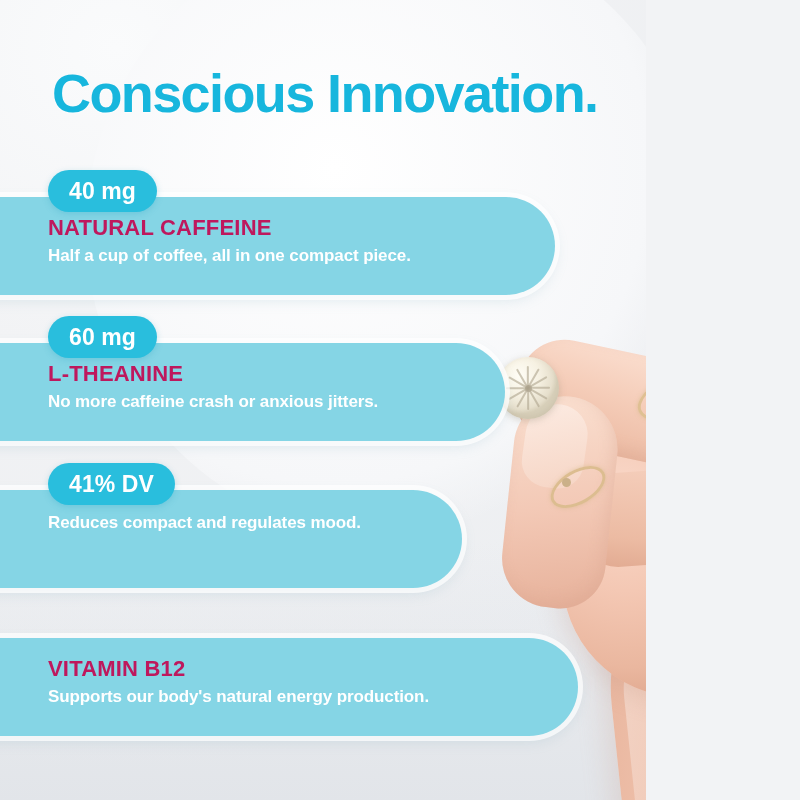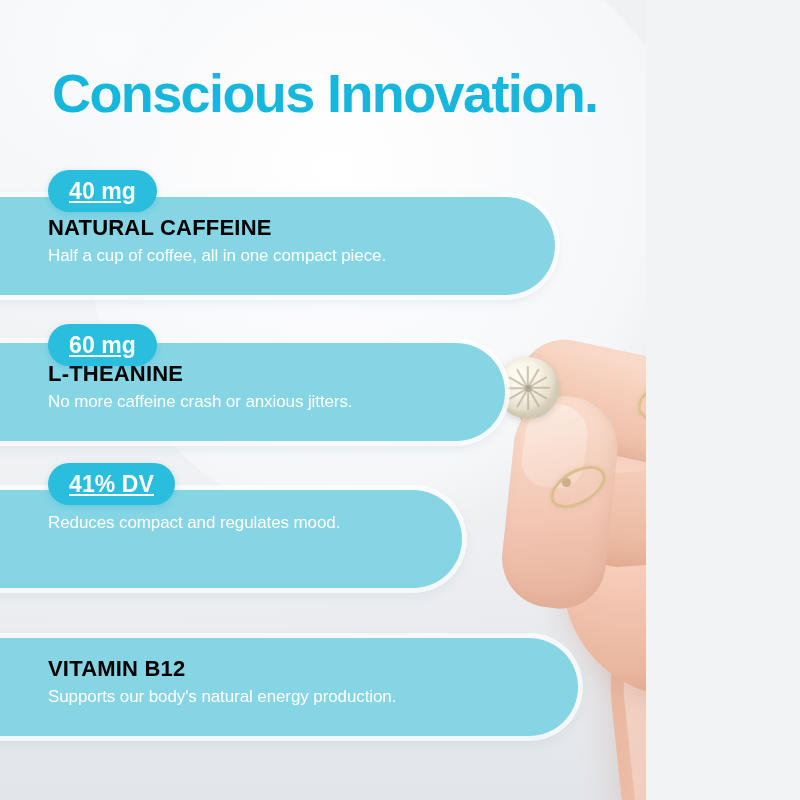--- a/index.html
+++ b/index.html
@@ -171,49 +171,48 @@
 
   .card-text {
     position:absolute;
     left:88px;
     top:18px;
     white-space:nowrap;
   }
   .card-title {
     font-size:22px;
     font-weight:bold;
-    color:#000000;
+    color:#be185d;
     letter-spacing:.2px;
     line-height:1.16;
   }
   .card-desc {
     margin-top:5px;
     font-size:17px;
-    font-weight:normal;
+    font-weight:bold;
     color:#ffffff;
     letter-spacing:-.1px;
     line-height:1.2;
   }
 
   .badge {
     position:absolute;
     left:48px;
     height:42px;
     padding:0 21px;
     display:flex;
     align-items:center;
     background:#29bedd;
     border-radius:21px;
     color:#ffffff;
     font-size:23px;
     font-weight:bold;
     letter-spacing:.1px;
     white-space:nowrap;
     box-shadow:0 2px 6px rgba(41,160,190,.25);
-    text-decoration:underline;
   }
 </style>
 </head>
 <body>
 
 <div class="poster">
 
   <div class="photo-layer">
     <div class="backdrop-soft"></div>
     <div class="backdrop-shade"></div>
@@ -261,21 +260,21 @@
       </div>
     </div>
     <div class="badge" style="top:170px;">40 mg</div>
 
     <div class="card" style="top:343px; width:545px;">
       <div class="card-text">
         <div class="card-title">L-THEANINE</div>
         <div class="card-desc">No more caffeine crash or anxious jitters.</div>
       </div>
     </div>
-    <div class="badge" style="top:324px;">60 mg</div>
+    <div class="badge" style="top:316px;">60 mg</div>
 
     <div class="card" style="top:490px; width:502px;">
       <div class="card-text">
         <div class="card-desc">Reduces compact and regulates mood.</div>
       </div>
     </div>
     <div class="badge" style="top:463px;text-align:center;">41% DV</div>
 
     <div class="card" style="top:638px; width:618px;">
       <div class="card-text">

